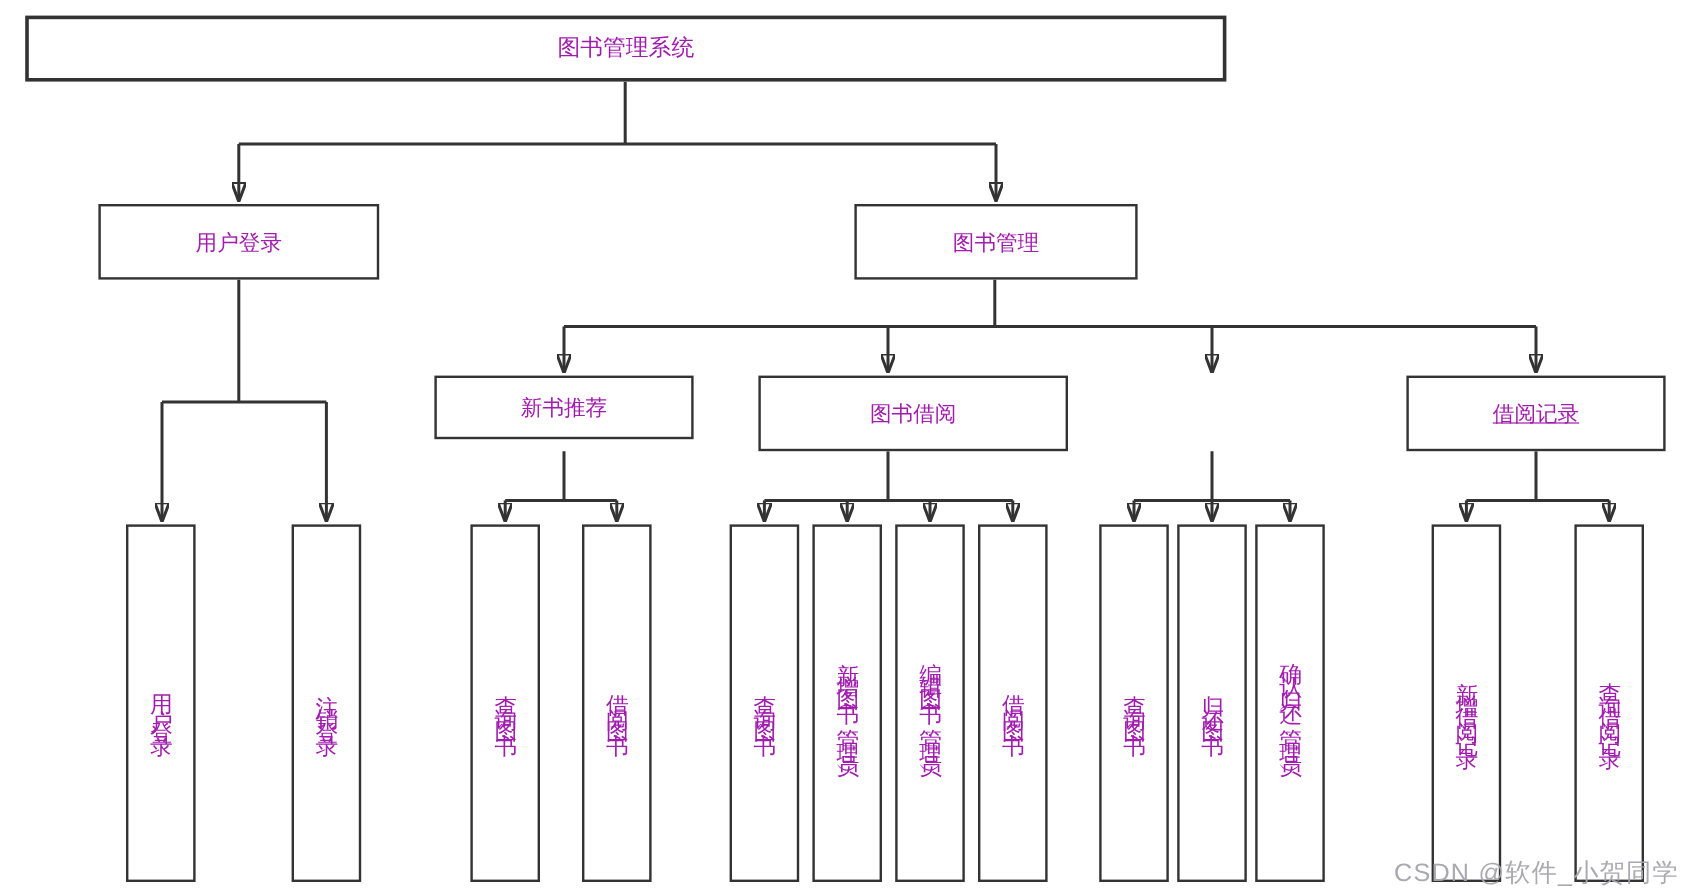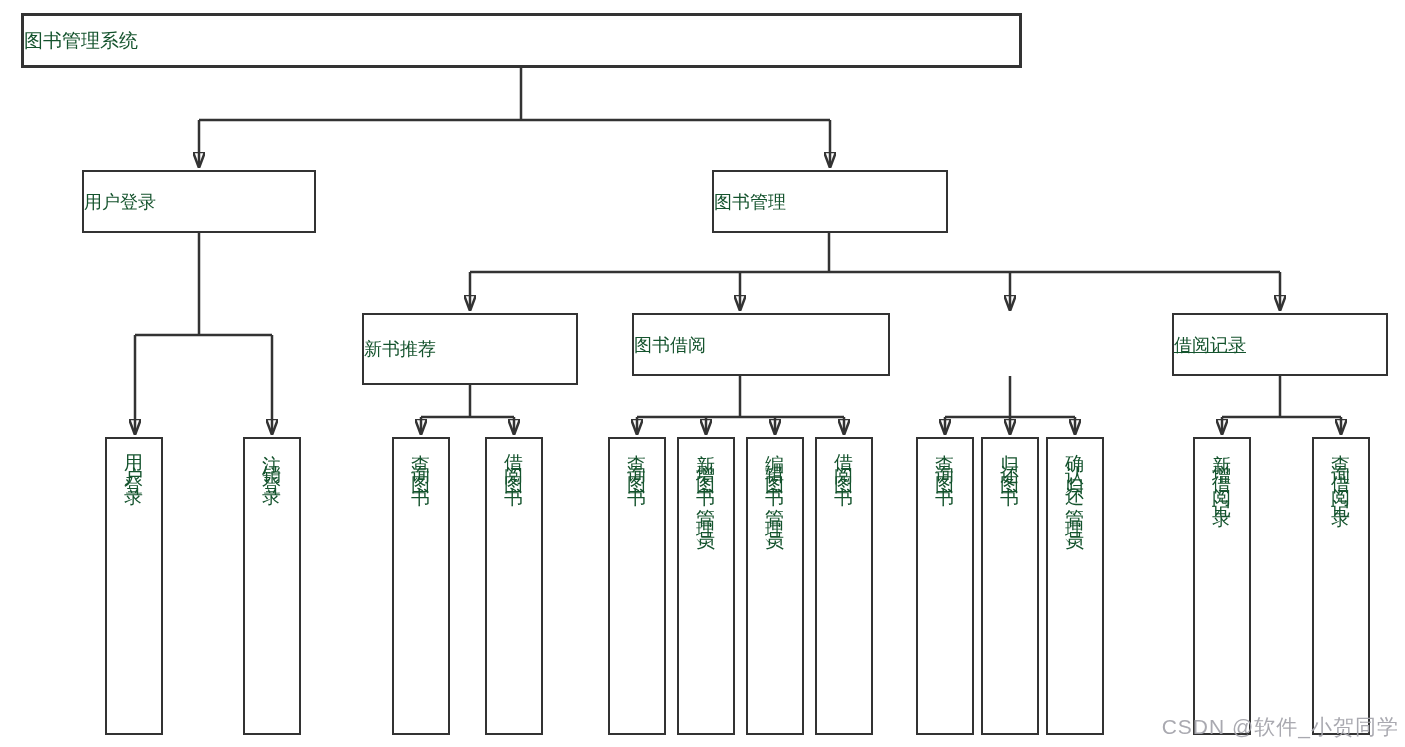--- a/index.html
+++ b/index.html
@@ -24,23 +24,24 @@
   #connectors path, #connectors line {
     stroke: #333333;
     stroke-width: 2.5;
     fill: none;
   }
   .node {
     position: absolute;
     box-sizing: border-box;
     background: #ffffff;
     border: 2px solid #333333;
-    color: #14532d;
+    color: #a21caf;
     display: flex;
     align-items: center;
+    justify-content: center;
     z-index: 1;
     font-size: 18px;
     line-height: 1;
   }
   .node.root {
     border-width: 3px;
     font-size: 19px;
   }
   .node.leaf {
     writing-mode: vertical-rl;
@@ -126,21 +127,21 @@
     <span class="lbl">图书管理系统</span>
   </div>
 
   <div class="node" style="left:82px; top:170px; width:234px; height:63px;">
     <span class="lbl">用户登录</span>
   </div>
   <div class="node" style="left:712px; top:170px; width:236px; height:63px;">
     <span class="lbl">图书管理</span>
   </div>
 
-  <div class="node" style="left:362px; top:313px; width:216px; height:72px;">
+  <div class="node" style="left:362px; top:313px; width:216px; height:53px;">
     <span class="lbl">新书推荐</span>
   </div>
   <div class="node" style="left:632px; top:313px; width:258px; height:63px;">
     <span class="lbl">图书借阅</span>
   </div>
   <div class="node" style="left:1172px; top:313px; width:216px; height:63px;text-decoration:underline;">
     <span class="lbl">借阅记录</span>
   </div>
 
   <div class="node leaf" style="left:105px; top:437px; width:58px; height:298px;">

